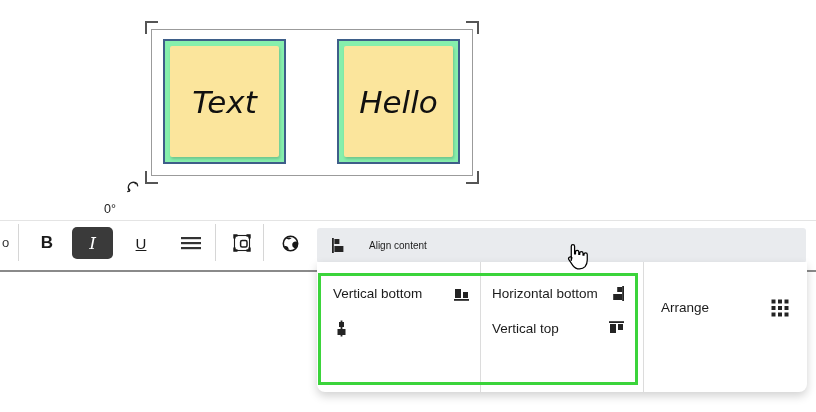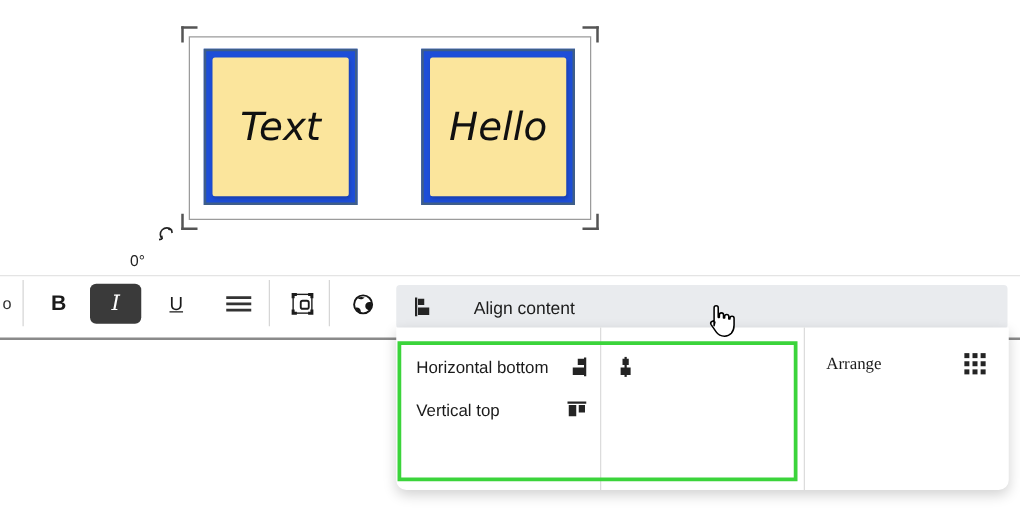--- a/index.html
+++ b/index.html
@@ -10,21 +10,21 @@
   
   .selection-rect { position: absolute; left: 151px; top: 29px; width: 322px; height: 147px;
     border: 1px solid #9b9b9b; background: transparent; }
   .bracket { position: absolute; width: 13px; height: 13px; }
   .bracket.tl { left: 145px; top: 21px;  border-left: 2px solid #555; border-top: 2px solid #555; }
   .bracket.tr { left: 466px; top: 21px;  border-right: 2px solid #555; border-top: 2px solid #555; }
   .bracket.bl { left: 145px; top: 171px; border-left: 2px solid #555; border-bottom: 2px solid #555; }
   .bracket.br { left: 466px; top: 171px; border-right: 2px solid #555; border-bottom: 2px solid #555; }
 
   .shape { position: absolute; top: 39px; width: 123px; height: 125px;
-    background: #1d4ed8; border: 2px solid #3e5e89; }
+    background: #86efac; border: 2px solid #3e5e89; }
   .shape.s1 { left: 163px; }
   .shape.s2 { left: 337px; text-decoration: underline; }
   .note { position: absolute; left: 5px; top: 5px; right: 5px; bottom: 5px;
     background: #fbe59c; border-radius: 2px; box-shadow: 1px 2px 3px rgba(0,0,0,0.18);
     display: flex; align-items: center; justify-content: center; }
   .note-text { font-style: italic; font-size: 31px; color: #101010;
     font-family: "DejaVu Sans", sans-serif; }
 
   .rotate-cursor { position: absolute; left: 126px; top: 180px; }
   .rotation-label { position: absolute; left: 104px; top: 202px; font-size: 12.5px; color: #222; }
@@ -43,41 +43,41 @@
     border-radius: 5px; color: #fff; font-style: italic; font-size: 17px;
     font-family: "DejaVu Serif", serif; }
   .btn-underline { left: 124px; width: 34px; font-size: 15px; text-decoration: underline; color: #1a1a1a; }
   .btn-justify { left: 172px; width: 38px; }
   .btn-frame { left: 227px; width: 30px; }
   .btn-globe { left: 274px; width: 32px; }
 
   .align-row { position: absolute; left: 317px; top: 7px; width: 489px; height: 35px;
     background: #e9ebee; border-radius: 3px; display: flex; align-items: center;
     padding-left: 14px; border: none; }
-  .align-row-label { margin-left: 31px; font-size: 14px; color: #1c1c1c; }
+  .align-row-label { margin-left: 21px; font-size: 10px; color: #1c1c1c; }
 
   
   .canvas-edge { position: absolute; left: 0; top: 270px; width: 816px; height: 2px;
     background: #8a8a8a; z-index: 1; }
 
   
   .panel { position: absolute; left: 317px; top: 262px; width: 490px; height: 130px;
     background: #fff; z-index: 10; border-radius: 0 0 8px 8px;
     box-shadow: 0 4px 10px rgba(0,0,0,0.18); }
   .panel-sep { position: absolute; top: 0; bottom: 0; width: 1px; background: #dcdcdc; }
   .panel-sep.c1 { left: 163px; } .panel-sep.c2 { left: 326px; }
 
   .green-box { position: absolute; left: 1px; top: 11px; width: 320px; height: 112px;
     border: 3px solid #3bd43b; display: grid; grid-template-columns: 159px 1fr;
     grid-template-rows: repeat(3, 1fr); z-index: 2; }
   .menu-item { display: flex; align-items: center; justify-content: space-between;
     padding: 0 10px 0 12px; font-size: 13.5px; color: #1b1b1b; cursor: default; }
   .menu-item .mi-icon { flex: 0 0 auto; }
 
-  .arrange-col { position: absolute; left: 327px; top: 11px; right: 1px; font-family: Liberation Serif, serif; }
+  .arrange-col { position: absolute; left: 327px; top: 28px; right: 1px; }
   .arrange-item { height: 35px; display: flex; align-items: center;
     justify-content: space-between; padding: 0 17px; font-size: 13.5px; color: #1b1b1b; }
 
   
   .hand-cursor { position: absolute; left: 562px; top: 241px; z-index: 99; }
   svg { display: block; }
 </style>
 </head>
 <body>
 
@@ -164,20 +164,30 @@
     </button>
   </div>
 
   <div class="canvas-edge"></div>
 
   <div class="panel">
     <div class="panel-sep c1"></div>
     <div class="panel-sep c2"></div>
 
     <div class="green-box">
+      <div class="menu-item">
+        <span>Vertical bottom</span>
+        <span class="mi-icon">
+          <svg width="17" height="17" viewBox="0 0 17 17">
+            <rect x="2" y="4" width="6" height="9" fill="#242424"></rect>
+            <rect x="10" y="7" width="5" height="6" fill="#242424"></rect>
+            <rect x="1" y="14" width="15" height="1.8" fill="#242424"></rect>
+          </svg>
+        </span>
+      </div>
       <div class="menu-item">
         <span>Horizontal bottom</span>
         <span class="mi-icon">
           <svg width="17" height="17" viewBox="0 0 17 17">
             <rect x="14.2" y="1" width="1.8" height="15" fill="#242424"></rect>
             <rect x="9.2" y="2" width="5" height="5" fill="#242424"></rect>
             <rect x="5.2" y="9" width="9" height="6" fill="#242424"></rect>
           </svg>
         </span>
       </div>

